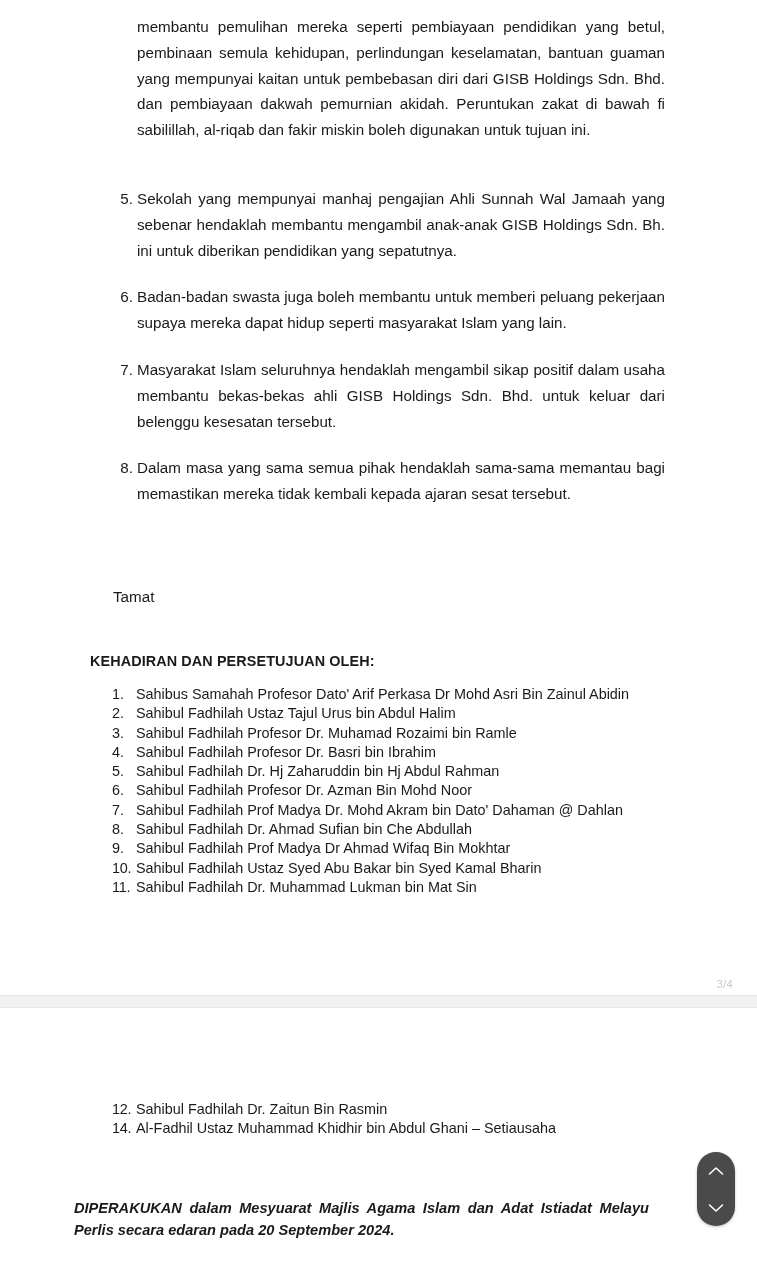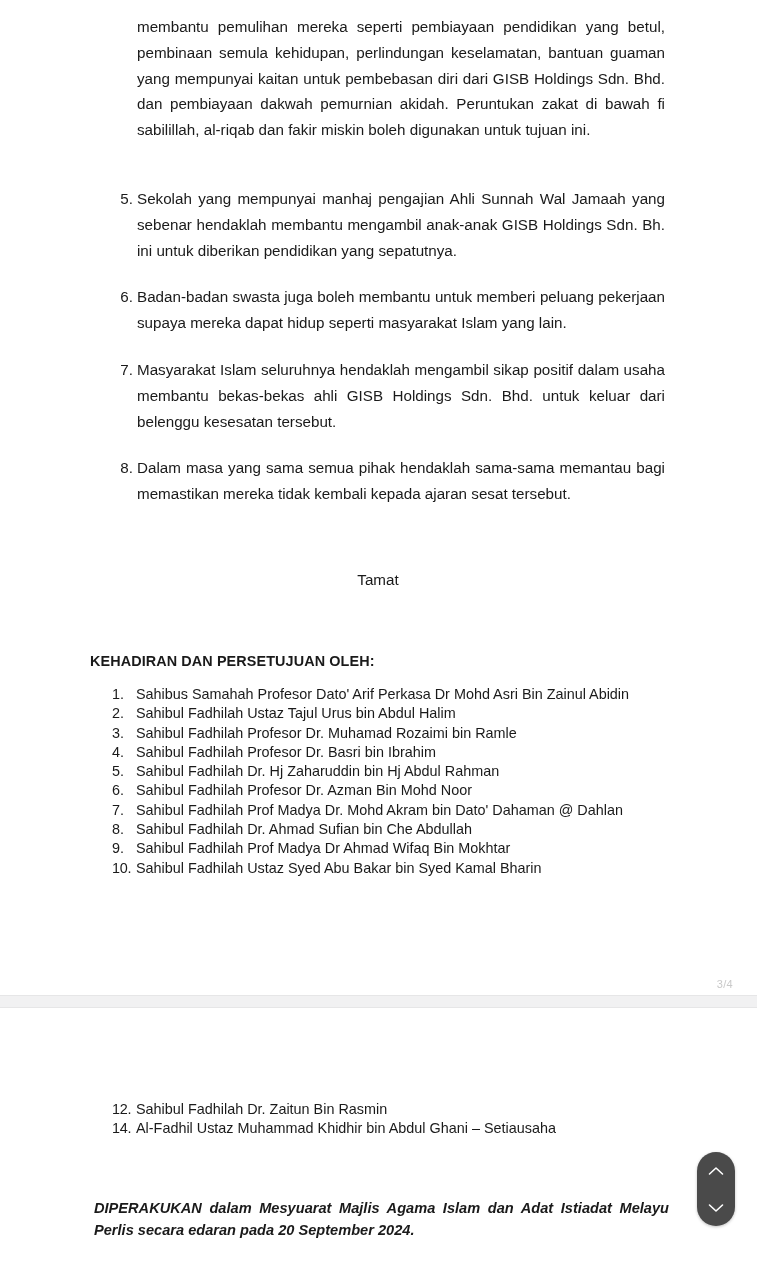--- a/index.html
+++ b/index.html
@@ -63,23 +63,23 @@
     width: 20px;
     text-align: right;
     font-size: 15.2px;
   }
   .clause .body { display: block; }
   .clause .body .lastline { text-align: left; }
 
   .tamat {
     position: absolute;
     left: 113px;
-    top: 569px;
+    top: 586px;
     width: 530px;
-    text-align: center;
+    text-align: left;
     font-size: 15.2px;
     line-height: 22px;
   }
 
   
   .attend-heading {
     position: absolute;
     left: 90px;
     top: 653px;
     font-size: 14.4px;
@@ -146,21 +146,21 @@
     position: absolute;
     left: 112px;
     top: 1100px;
     width: 600px;
   }
   .attend-list-cont .attend-row { height: 19.3px; line-height: 19.3px; }
 
   
   .closing {
     position: absolute;
-    left: 94px;
+    left: 74px;
     top: 1198px;
     width: 575px;
     font-size: 14.6px;
     line-height: 21.5px;
     font-weight: bold;
     font-style: italic;
     text-align: justify;
     text-justify: inter-word;
   }
   .closing .lastline { text-align: left; }
@@ -283,20 +283,24 @@
       <span class="nm">Sahibul Fadhilah Dr. Ahmad Sufian bin Che Abdullah</span>
     </div>
     <div class="attend-row">
       <span class="num">9.</span>
       <span class="nm">Sahibul Fadhilah Prof Madya Dr Ahmad Wifaq Bin Mokhtar</span>
     </div>
     <div class="attend-row">
       <span class="num wide">10.</span>
       <span class="nm">Sahibul Fadhilah Ustaz Syed Abu Bakar bin Syed Kamal Bharin</span>
     </div>
+    <div class="attend-row">
+      <span class="num wide">11.</span>
+      <span class="nm">Sahibul Fadhilah Dr. Muhammad Lukman bin Mat Sin</span>
+    </div>
   </div>
 
   <div class="page-marker">3/4</div>
 </div>
 
 <div class="page-gap"></div>
 
 <div class="page" id="page-four"></div>
 
 <div class="attend-list-cont">

